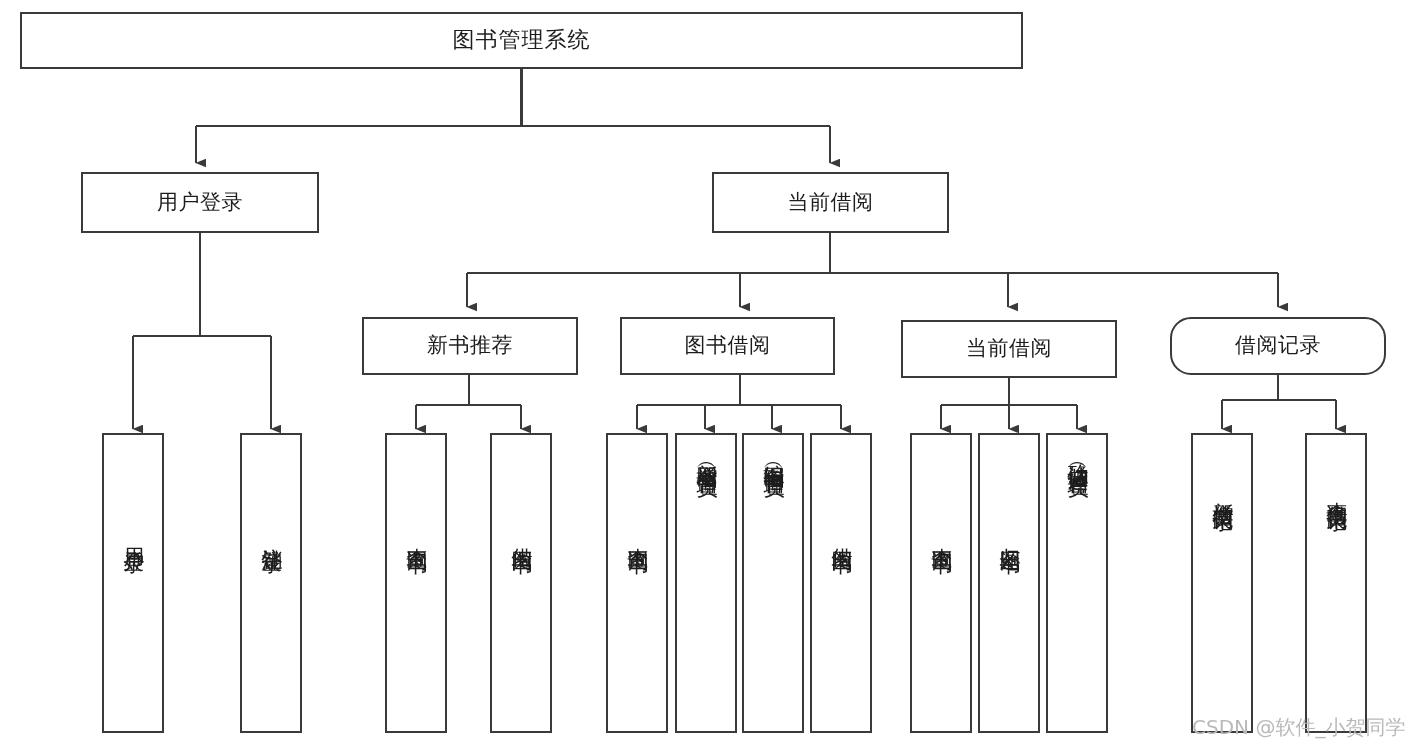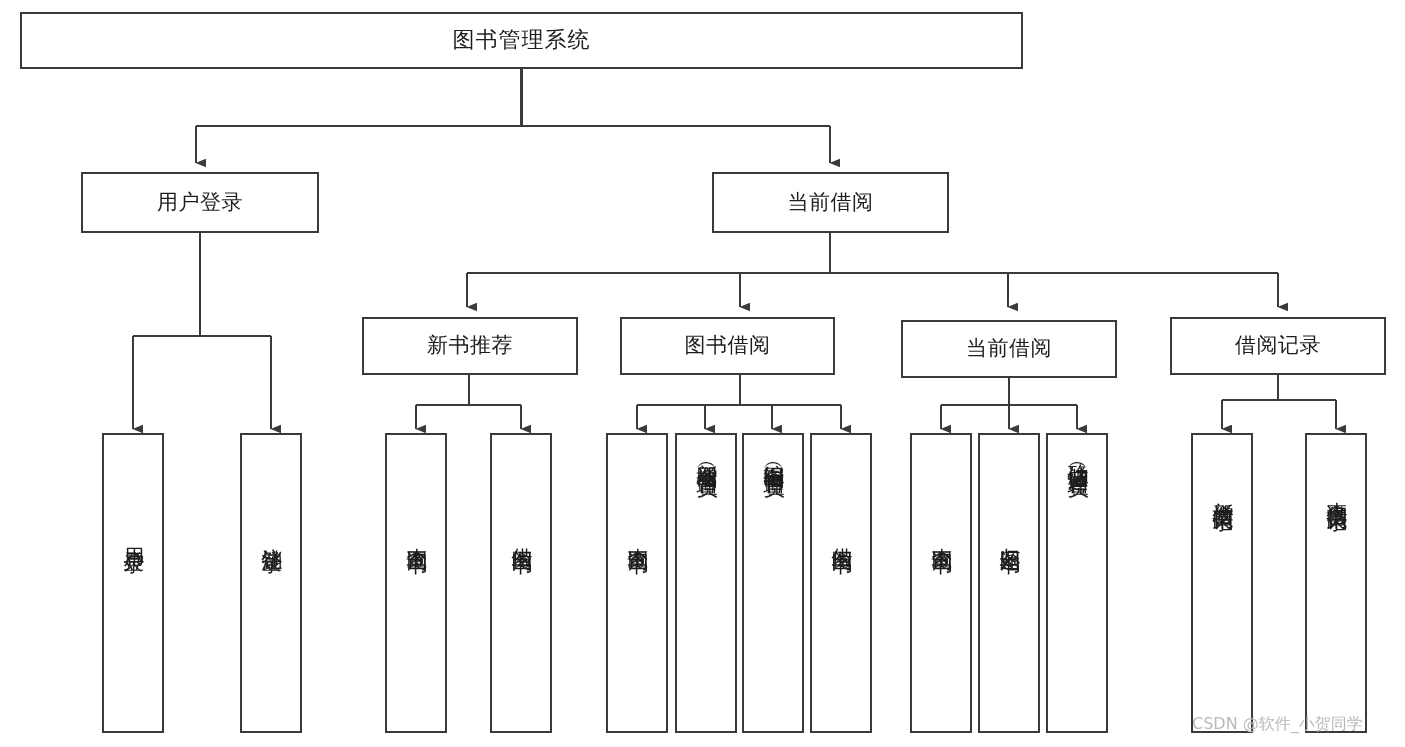--- a/index.html
+++ b/index.html
@@ -58,21 +58,21 @@
     line-height: 1.42;
     letter-spacing: 2px;
     color: #1d1d1d;
     text-align: left;
     white-space: nowrap;
   }
   #watermark {
     position: absolute;
     left: 1192px;
     top: 714px;
-    font-size: 16px;
+    font-size: 20px;
     color: #b9b9b9;
     white-space: nowrap;
     z-index: 3;
     font-family: "DejaVu Sans", "Liberation Sans", sans-serif;
   }
 </style>
 </head>
 <body>
 
 <div id="diagram-root">
@@ -144,21 +144,21 @@
   </div>
 
   <div class="node node-h" style="left:620px; top:317px; width:215px; height:58px;">
     <span>图书借阅</span>
   </div>
 
   <div class="node node-h" style="left:901px; top:320px; width:216px; height:58px;">
     <span>当前借阅</span>
   </div>
 
-  <div class="node node-h" style="left:1170px; top:317px; width:216px; height:58px;">
+  <div class="node node-h" style="left:1170px; top:317px; width:216px; height:58px;border-radius:21px;">
     <span>借阅记录</span>
   </div>
 
   <div class="node node-v" style="left:102px; top:433px; width:62px; height:300px;">
     <span class="vlabel" style="margin-top:84px;">用户登录</span>
   </div>
 
   <div class="node node-v" style="left:240px; top:433px; width:62px; height:300px;">
     <span class="vlabel" style="margin-top:84px;">注销登录</span>
   </div>

